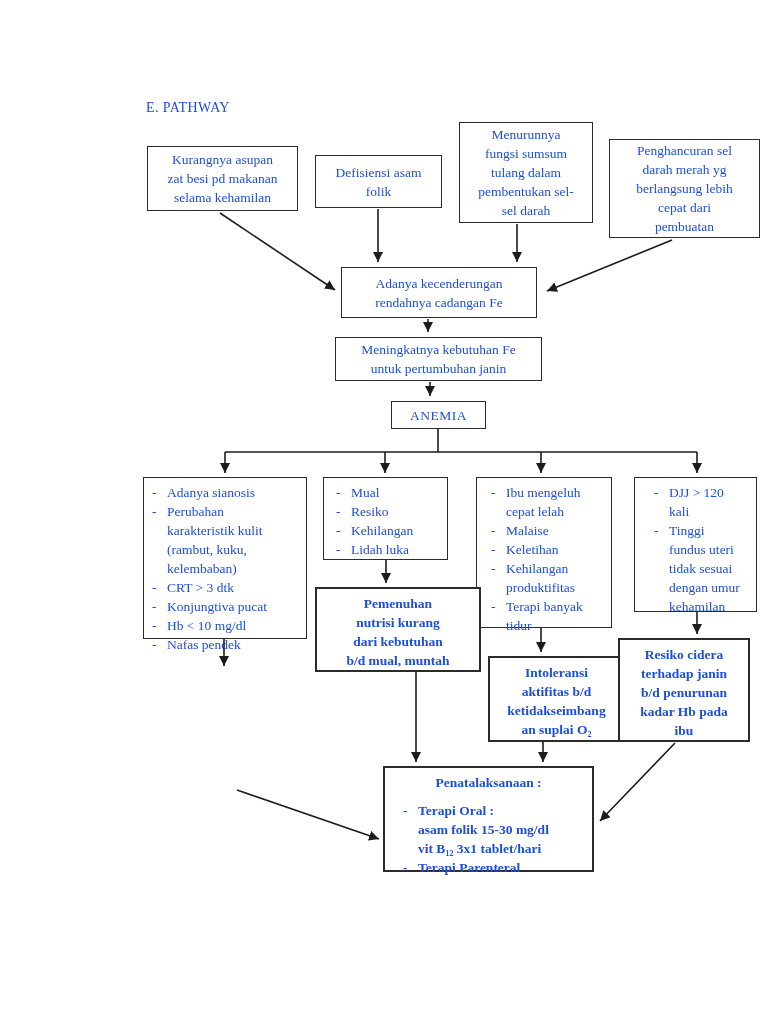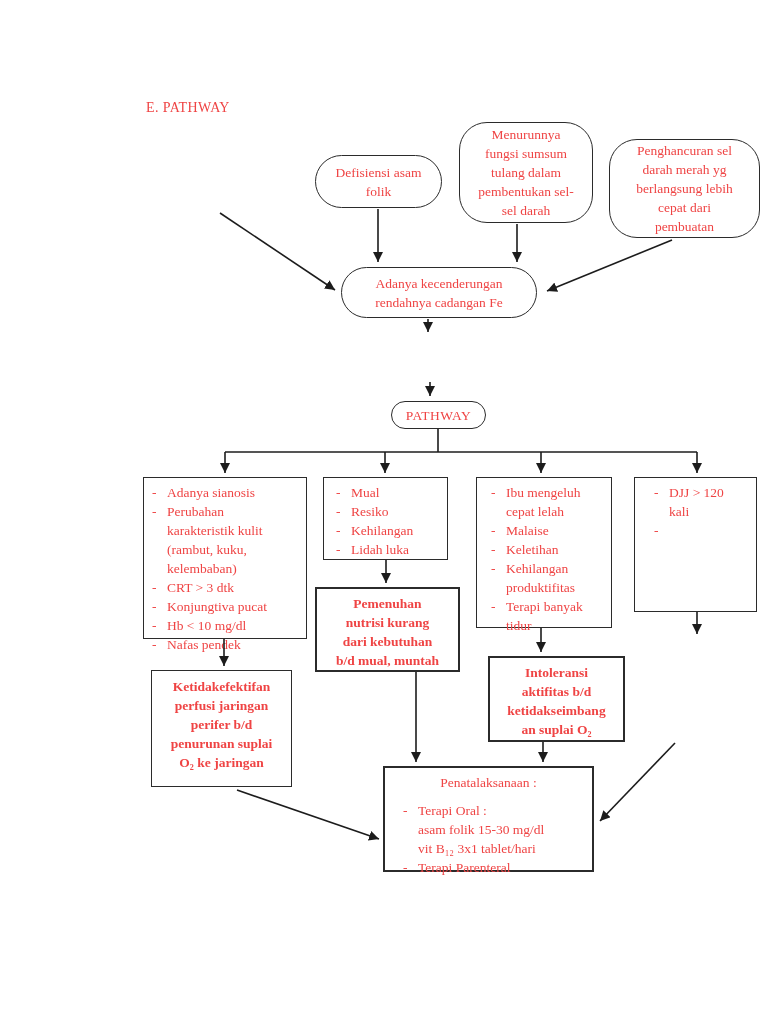--- a/index.html
+++ b/index.html
@@ -1,54 +1,58 @@
 <!DOCTYPE html>
 <html><head>
 <meta charset="utf-8">
 <style>
   html,body { margin:0; padding:0; background:#ffffff; }
   .page {
     position:relative; width:768px; height:1024px; background:#ffffff;
-    font-family:"Liberation Serif","DejaVu Serif",serif; color:#ef4444;
+    font-family:"Liberation Serif","DejaVu Serif",serif; color:#1d4ed8;
     overflow:hidden;
   }
   .title {
     position:absolute; left:146px; top:100px;
     font-size:14px; letter-spacing:0.4px;
   }
   .box {
     position:absolute; box-sizing:border-box;
     border:1.5px solid #2b2b2b; background:#ffffff;
     font-size:13.5px; line-height:19px;
   }
   .thick { border-width:2px; }
   .center {
     display:flex; align-items:center; justify-content:center;
     text-align:center;
-    border-radius:28px;
   }
   .pre { white-space:pre-line; }
   .bold { font-weight:bold; }
   .topalign { display:block; text-align:center; }
   .list { padding:5px 3px 3px 8px; }
   .li { display:flex; align-items:flex-start; }
   .li .dash { flex:0 0 15px; }
   .litext { white-space:pre-line; }
-  .mgmt { padding-top:5px; }
+  .mgmt { padding-top:5px;font-weight:bold; }
   .mgmt-head { text-align:center; margin-bottom:9px; }
   .mgmt-list { padding-left:18px; }
   .arrows { position:absolute; left:0; top:0; pointer-events:none; }
 </style>
 </head>
 <body>
 
 <div class="page">
 
   <div class="title">E. PATHWAY</div>
 
+  <div class="box center" style="left:147px; top:146px; width:151px; height:65px;">
+    <div class="pre">Kurangnya asupan
+zat besi pd makanan
+selama kehamilan</div>
+  </div>
 
   <div class="box center" style="left:315px; top:155px; width:127px; height:53px;">
     <div class="pre">Defisiensi asam
 folik</div>
   </div>
 
   <div class="box center" style="left:459px; top:122px; width:134px; height:101px;">
     <div class="pre">Menurunnya
 fungsi sumsum
 tulang dalam
@@ -62,23 +66,27 @@
 berlangsung lebih
 cepat dari
 pembuatan</div>
   </div>
 
   <div class="box center" style="left:341px; top:267px; width:196px; height:51px;">
     <div class="pre">Adanya kecenderungan
 rendahnya cadangan Fe</div>
   </div>
 
+  <div class="box center" style="left:335px; top:337px; width:207px; height:44px;">
+    <div class="pre">Meningkatnya kebutuhan Fe
+untuk pertumbuhan janin</div>
+  </div>
 
   <div class="box center" style="left:391px; top:401px; width:95px; height:28px; letter-spacing:0.5px;">
-    <div>PATHWAY</div>
+    <div>ANEMIA</div>
   </div>
 
   <div class="box list" style="left:143px; top:477px; width:164px; height:162px; padding-left:8px;">
       <div class="li">
         <span class="dash">-</span>
         <span class="litext">Adanya sianosis</span>
       </div>
       <div class="li">
         <span class="dash">-</span>
         <span class="litext">Perubahan
@@ -150,45 +158,50 @@
     </div>
 
   <div class="box list" style="left:634px; top:477px; width:123px; height:135px; padding-left:19px;">
       <div class="li">
         <span class="dash">-</span>
         <span class="litext">DJJ &gt; 120
 kali</span>
       </div>
       <div class="li">
         <span class="dash">-</span>
-      </div>
-    </div>
-
-  <div class="box bold topalign" style="left:151px; top:670px; width:141px; height:117px; padding-top:6px;">
-    <div class="pre">Ketidakefektifan
-perfusi jaringan
-perifer b/d
-penurunan suplai
-O₂ ke jaringan</div>
-  </div>
-
-  <div class="box bold thick topalign" style="left:315px; top:587px; width:145px; height:85px; padding-top:5px;">
+        <span class="litext">Tinggi
+fundus uteri
+tidak sesuai
+dengan umur
+kehamilan</span>
+      </div>
+    </div>
+
+
+  <div class="box bold thick topalign" style="left:315px; top:587px; width:166px; height:85px; padding-top:5px;">
     <div class="pre">Pemenuhan
 nutrisi kurang
 dari kebutuhan
 b/d mual, muntah</div>
   </div>
 
   <div class="box bold thick topalign" style="left:488px; top:656px; width:137px; height:86px; padding-top:5px;">
     <div class="pre">Intoleransi
 aktifitas b/d
 ketidakseimbang
 an suplai O₂</div>
   </div>
 
+  <div class="box bold thick topalign" style="left:618px; top:638px; width:132px; height:104px; padding-top:5px;">
+    <div class="pre">Resiko cidera
+terhadap janin
+b/d penurunan
+kadar Hb pada
+ibu</div>
+  </div>
 
   <div class="box thick mgmt" style="left:383px; top:766px; width:211px; height:106px;">
     <div class="mgmt-head">Penatalaksanaan :</div>
     <div class="mgmt-list">
         <div class="li">
           <span class="dash">-</span>
           <span class="litext">Terapi Oral :
 asam folik 15-30 mg/dl
 vit B₁₂ 3x1 tablet/hari</span>
         </div>

